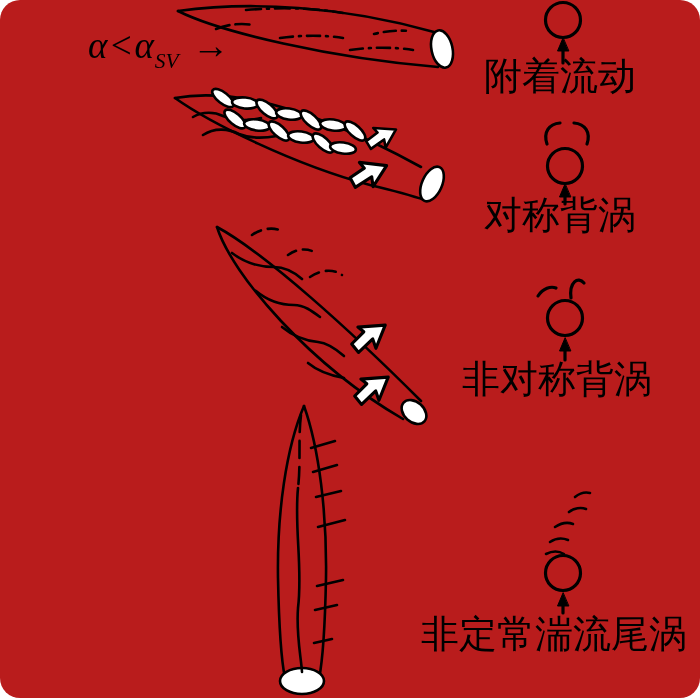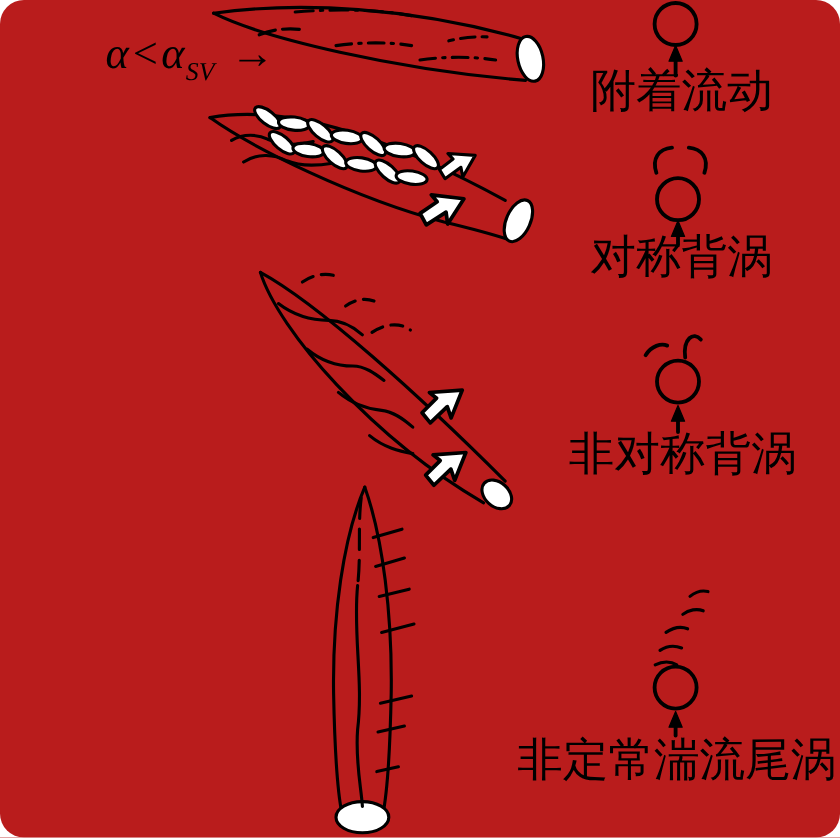--- a/index.html
+++ b/index.html
@@ -27,21 +27,21 @@
     line-height:0;
     position:relative;
     top:2px;
     margin-right:3px;
   }
   .cn{
     position:absolute;
     font-size:38px;
     letter-spacing:0;
     white-space:nowrap;
-    text-align:right;
+    text-align:left;
     line-height:1.0;
     font-family:"Liberation Serif","DejaVu Sans",serif;
   }
   svg.art{position:absolute;overflow:visible;}
   svg.art path, svg.art ellipse, svg.art line, svg.art circle{
     fill:none;stroke:#000;stroke-width:2.6;
     stroke-linecap:round;stroke-linejoin:round;
   }
   svg.art .fillw{fill:#ffffff;}
   svg.art .thin{stroke-width:2.2;}

